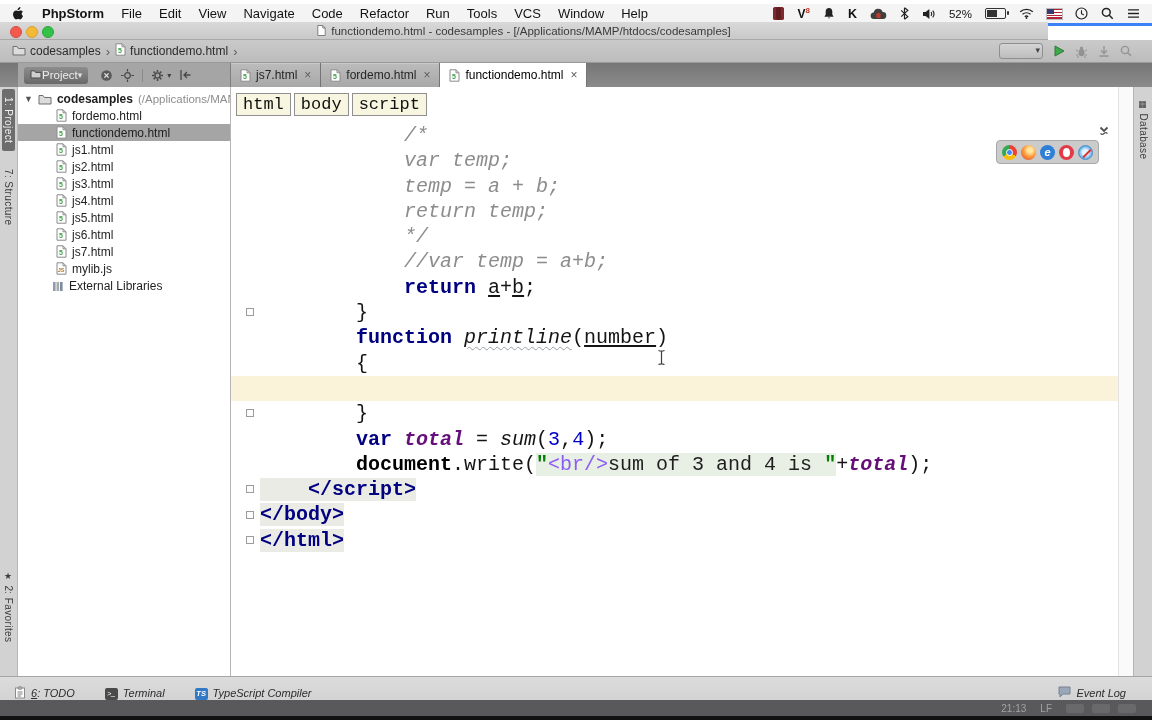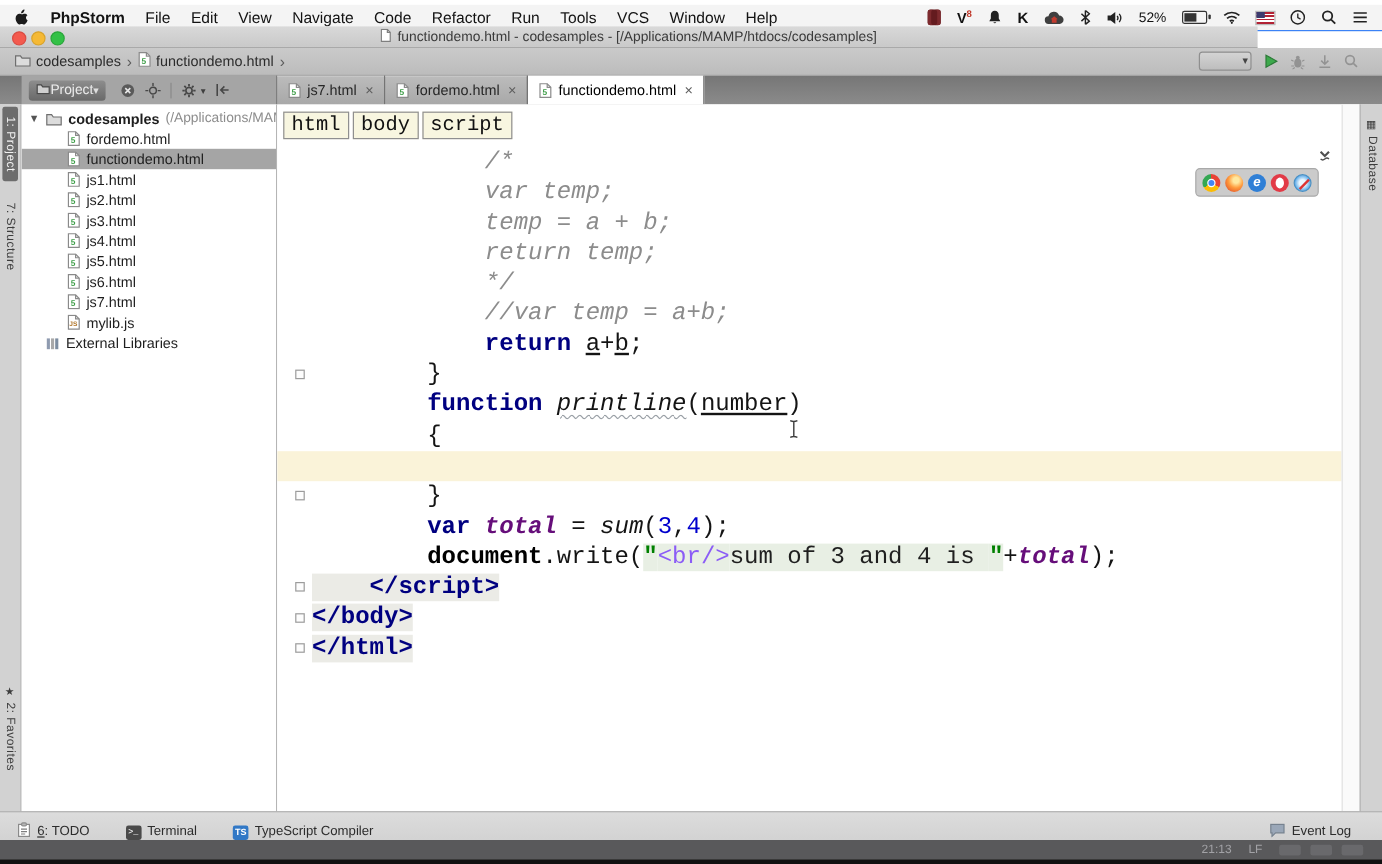--- a/index.html
+++ b/index.html
@@ -1,20 +1,20 @@
 <!DOCTYPE html>
 <html><head>
 <meta charset="utf-8">
 <style>
   html,body{margin:0;padding:0;background:#000;}
   #app{position:relative;width:1152px;height:720px;overflow:hidden;background:#fff;
        font-family:"Liberation Sans",sans-serif;-webkit-user-select:none;user-select:none;}
   
   #menubar{position:absolute;left:0;top:4px;width:1152px;height:22px;background:#f4f4f4;
-           border-bottom:1px solid #3b82f6;display:flex;align-items:center;padding:0 12px;box-sizing:border-box;}
+           border-bottom:3px solid #3b82f6;display:flex;align-items:center;padding:0 12px;box-sizing:border-box;}
   #apple{display:flex;align-items:center;margin-right:4px;}
   #mb-items{display:flex;align-items:center;gap:17px;margin-left:14px;}
   .mb-item{font-size:13px;color:#131313;white-space:nowrap;}
   .mb-item.bold{font-weight:bold;}
   #mb-status{display:flex;align-items:center;gap:13px;margin-left:auto;text-align:right;}
   .st-item{display:flex;align-items:center;}
   .st-text{font-size:11.5px;color:#111;}
   .rec{display:inline-block;width:11px;height:13px;border-radius:2.5px;background:#641b1f;
        box-shadow:inset 3px 0 0 #7d2a2e,inset -3px 0 0 #7d2a2e;}
   .v8{font-weight:bold;font-size:12px;color:#111;}
@@ -75,21 +75,21 @@
   
   #projectpanel{position:absolute;left:18px;top:87px;width:213px;height:589px;background:#fff;
                 border-right:1px solid #b5b5b5;box-sizing:border-box;overflow:hidden;padding-top:3px;}
   .trow{height:17px;display:flex;align-items:center;gap:5px;font-size:12px;color:#1e1e1e;
         padding-left:38px;white-space:nowrap;overflow:hidden;}
   .trow.root{padding-left:6px;}
   .trow.root .rarrow{color:#555;font-size:9px;}
   .trow.root b{font-weight:bold;}
   .suffix{color:#8d8d8d;font-size:11.5px;}
   .trow.sel{background:#a5a5a5;}
-  .trow.extlib{padding-left:20px;}
+  .trow.extlib{padding-left:20px;margin-left:14px;}
   .tic{display:flex;align-items:center;flex:0 0 auto;}
   
   #editor{position:absolute;left:231px;top:87px;width:902px;height:589px;background:#fff;overflow:hidden;}
   #ebc{padding:6px 0 0 5px;height:28px;box-sizing:border-box;}
   .bc{display:inline-block;font-family:"Liberation Mono",monospace;font-size:17px;line-height:21px;
       padding:0 6px;background:#f8f6e0;border:1px solid #8f8f8f;margin-right:3px;color:#111;}
   #code{position:absolute;left:0;top:36px;right:15px;font-family:"Liberation Mono",monospace;
         font-size:20px;line-height:25.3px;white-space:pre;}
   .cl{height:25.3px;padding-left:29px;}
   .cl.caret{background:#faf3d9;}
@@ -111,21 +111,21 @@
   #bbar{position:absolute;left:765px;top:53px;height:24px;display:flex;align-items:center;gap:4px;padding:0 5px;
         background:#cbcbcb;border:1px solid #a9a9a9;border-radius:4px;box-sizing:border-box;}
   .bwrap{display:inline-flex;}
   .bicon{position:relative;display:inline-block;width:15px;height:15px;border-radius:50%;overflow:hidden;box-sizing:border-box;}
   .bdot{position:absolute;left:4px;top:4px;width:7px;height:7px;border-radius:50%;background:#4285f4;border:1.5px solid #fff;box-sizing:border-box;}
   #insp{position:absolute;right:22px;top:36px;}
   #ibeam{position:absolute;left:425px;top:262px;}
   #scrollbar{position:absolute;right:0;top:0;bottom:0;width:15px;background:#fafafa;border-left:1px solid #e2e2e2;box-sizing:border-box;}
   
   #bottombar{position:absolute;left:0;top:676px;width:1152px;height:24px;background:linear-gradient(#dcdcdc,#cfcfcf);
-             border-top:1px solid #a6a6a6;display:flex;align-items:center;padding:16px 14px;box-sizing:border-box;}
+             border-top:1px solid #a6a6a6;display:flex;align-items:center;padding:16px 14px;box-sizing:border-box;font-style:italic;}
   #bitems{display:flex;align-items:center;gap:30px;}
   .bitem{display:flex;align-items:center;gap:5px;font-size:11px;color:#2c2c2c;white-space:nowrap;}
   .bitem.right{margin-left:auto;margin-right:12px;}
   .termi{display:inline-block;width:13px;height:12px;background:#4a4a4a;border-radius:2px;color:#fff;
          font-size:7px;line-height:12px;text-align:center;font-family:"Liberation Mono",monospace;}
   .tsi{display:inline-block;width:13px;height:12px;background:#3178c6;border-radius:2px;color:#fff;
        font-size:7.5px;line-height:12px;text-align:center;font-weight:bold;}
   #statusstrip{position:absolute;left:0;top:700px;width:1152px;height:16px;background:#59595b;
                display:flex;align-items:center;justify-content:flex-end;padding:0 8px;box-sizing:border-box;}
   .sspos,.ssle{font-size:10px;color:#a2a2a6;margin-right:14px;}

